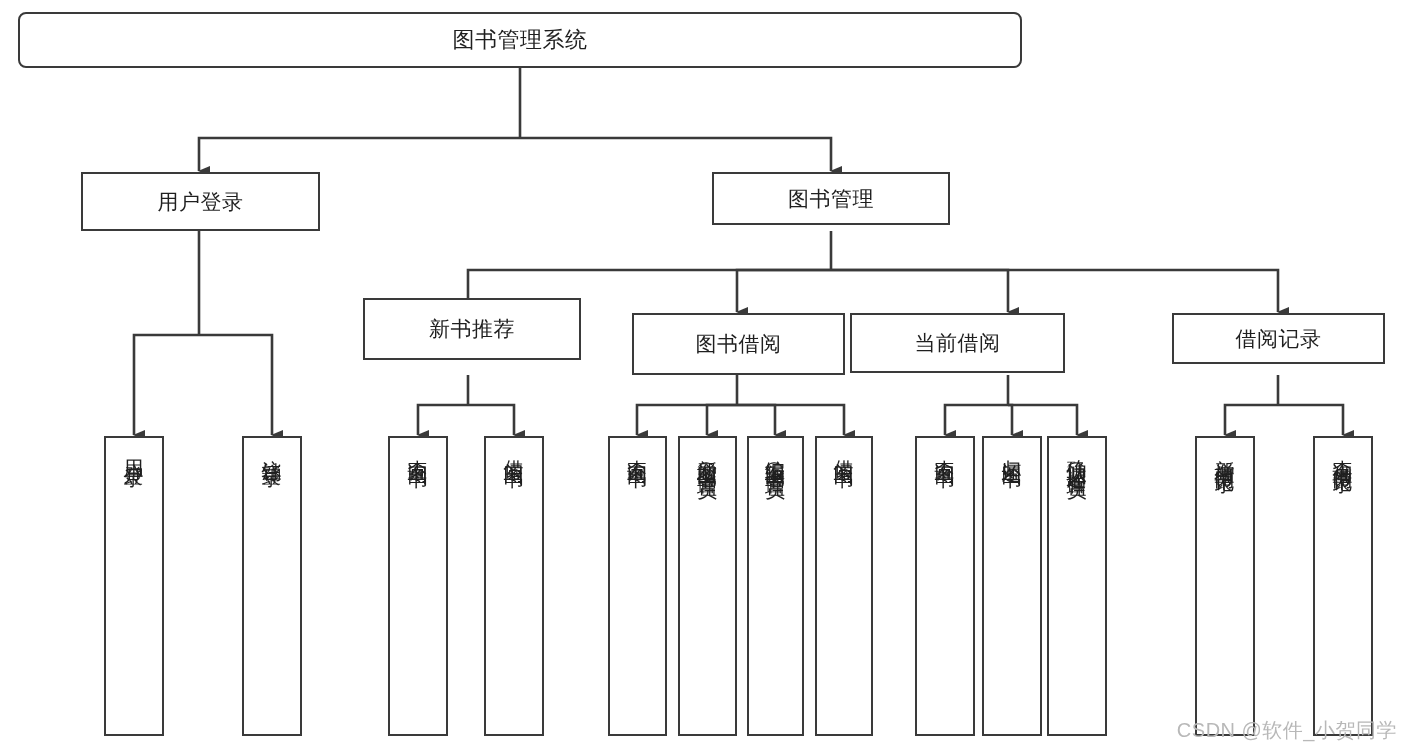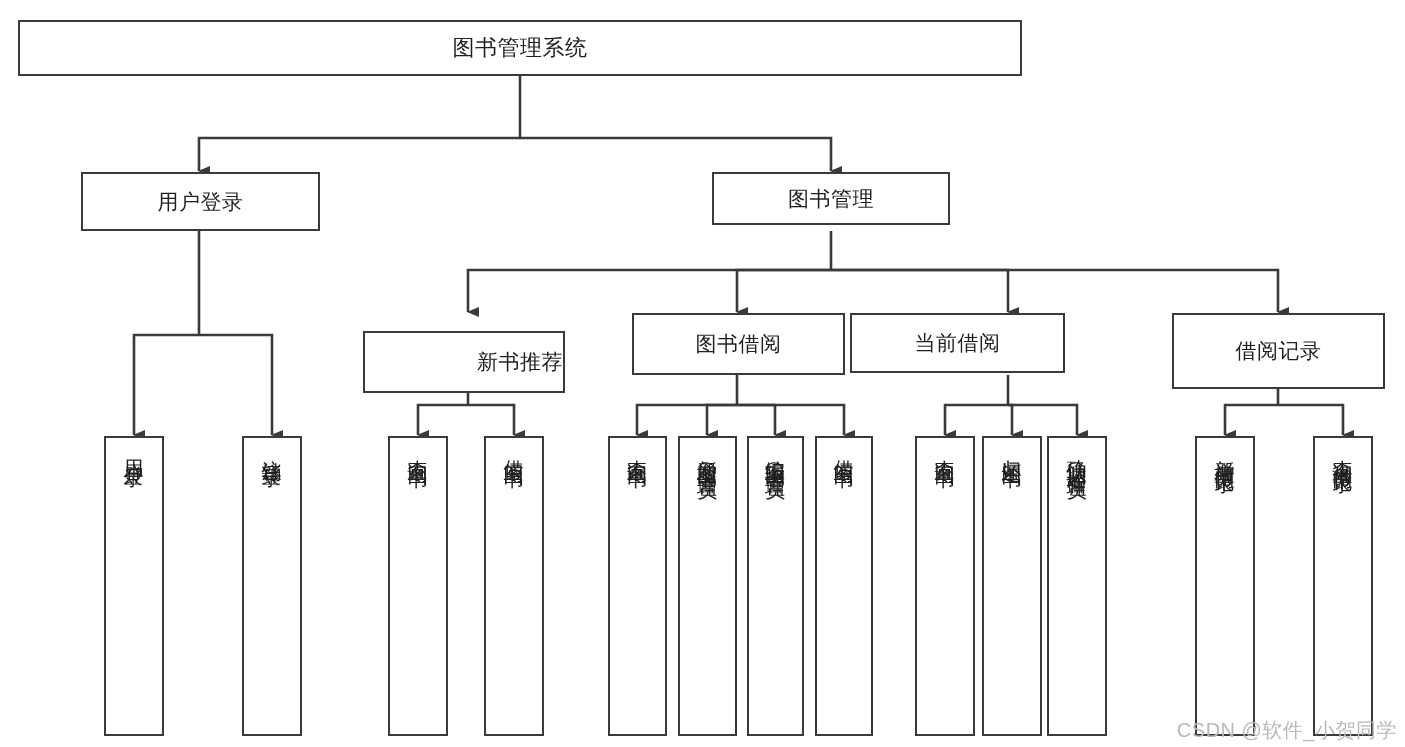--- a/index.html
+++ b/index.html
@@ -104,43 +104,43 @@
         <path d="M1008,375 L1008,405"></path>
         <path d="M1008,405 L945,405 L945,435" marker-end="url(#arrow)"></path>
         <path d="M1008,405 L1012,405 L1012,435" marker-end="url(#arrow)"></path>
         <path d="M1008,405 L1077,405 L1077,435" marker-end="url(#arrow)"></path>
         <path d="M1278,375 L1278,405"></path>
         <path d="M1278,405 L1225,405 L1225,435" marker-end="url(#arrow)"></path>
         <path d="M1278,405 L1343,405 L1343,435" marker-end="url(#arrow)"></path>
       </g>
   </svg>
 
-  <div class="node root horiz" id="node-root" style="left: 18px; top: 20px; width: 1004px; height: 56px;">
+  <div class="node root horiz" id="node-root" style="left: 18px; top: 12px; width: 1004px; height: 56px; border-radius: 8px;">
     <span class="label">图书管理系统</span>
   </div>
 
   <div id="level1-nodes">
       <div class="node horiz" id="node-user-login" style="left: 81px; top: 172px; width: 239px; height: 59px;">
         <span class="label">用户登录</span>
       </div>
       <div class="node horiz" id="node-book-manage" style="left: 712px; top: 172px; width: 238px; height: 53px;">
         <span class="label">图书管理</span>
       </div>
     </div>
   <div id="level2-nodes">
-      <div class="node horiz" id="node-new-book-recommend" style="left: 363px; top: 331px; width: 202px; height: 62px; justify-content: flex-end;">
+      <div class="node horiz" id="node-new-book-recommend" style="left: 363px; top: 298px; width: 218px; height: 62px;">
         <span class="label">新书推荐</span>
       </div>
       <div class="node horiz" id="node-book-borrow" style="left: 632px; top: 313px; width: 213px; height: 62px;">
         <span class="label">图书借阅</span>
       </div>
       <div class="node horiz" id="node-current-borrow" style="left: 850px; top: 313px; width: 215px; height: 60px;">
         <span class="label">当前借阅</span>
       </div>
-      <div class="node horiz" id="node-borrow-record" style="left: 1172px; top: 313px; width: 213px; height: 76px;">
+      <div class="node horiz" id="node-borrow-record" style="left: 1172px; top: 313px; width: 213px; height: 51px;">
         <span class="label">借阅记录</span>
       </div>
     </div>
   <div id="leaf-nodes">
       <div class="node vert" id="node-leaf-user-login" style="left: 104px; top: 436px; width: 60px; height: 300px;">
         <span class="label">用户登录</span>
       </div>
       <div class="node vert" id="node-leaf-logout" style="left: 242px; top: 436px; width: 60px; height: 300px;">
         <span class="label">注销登录</span>
       </div>

